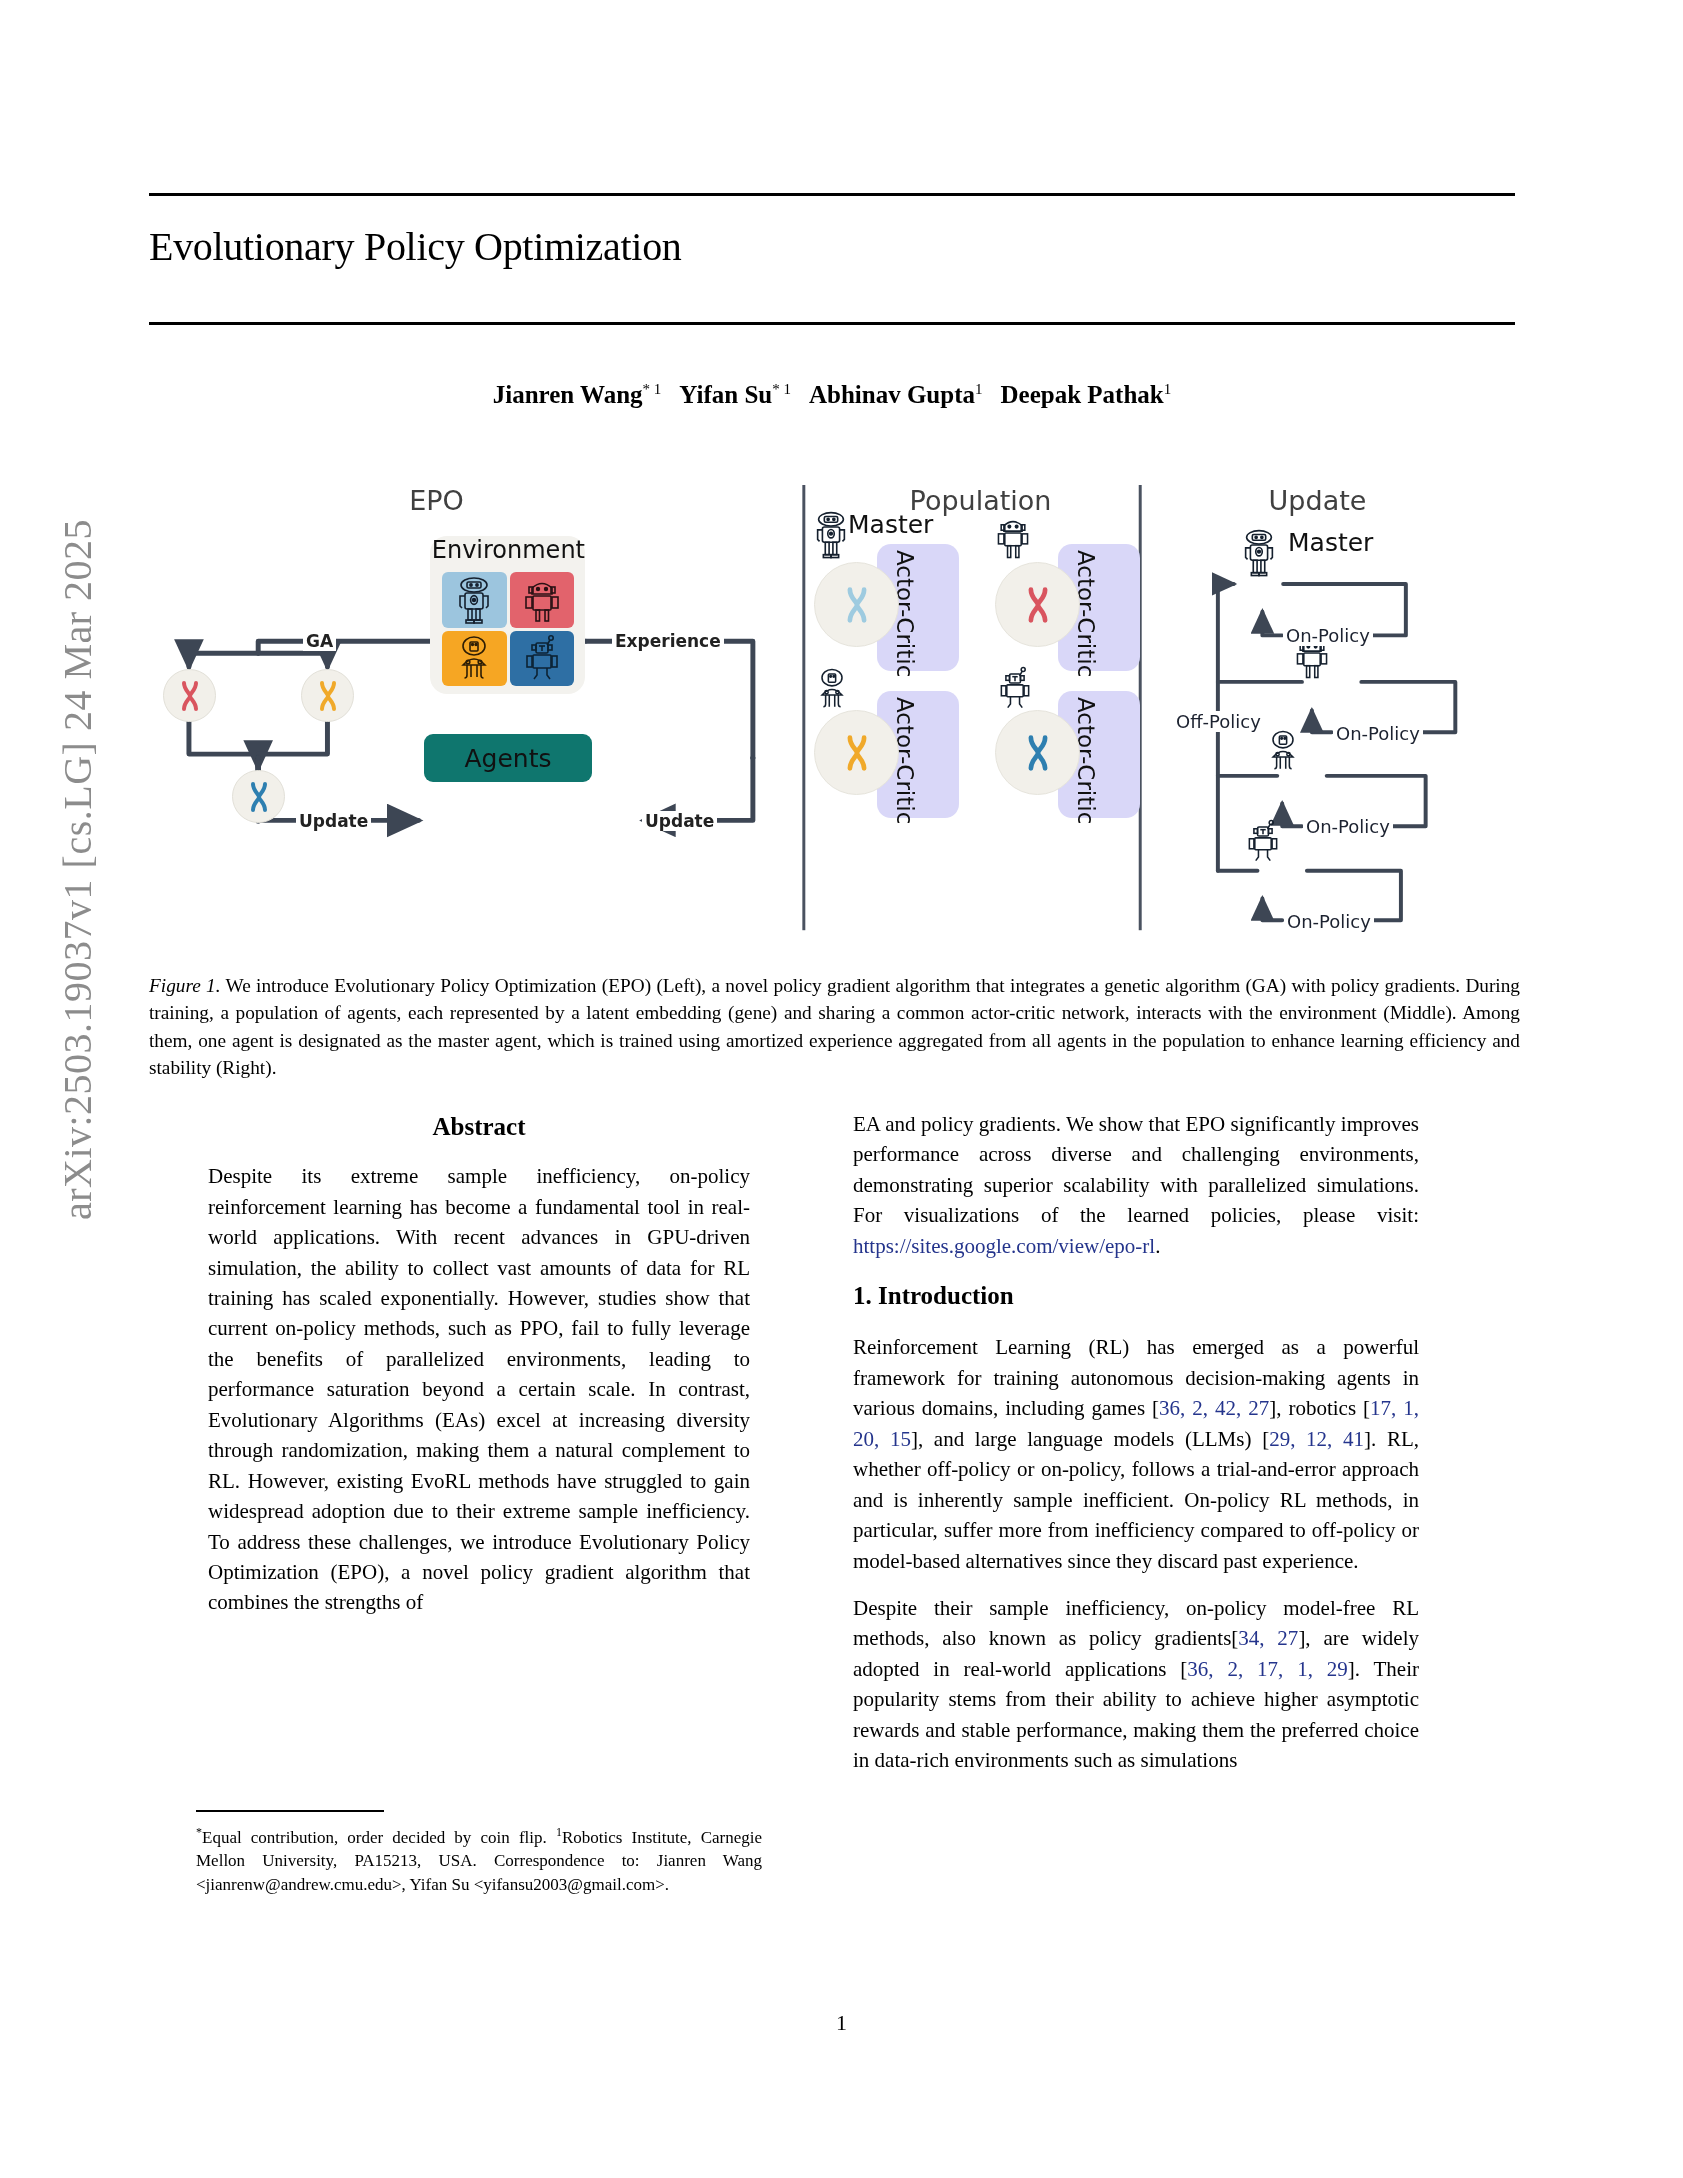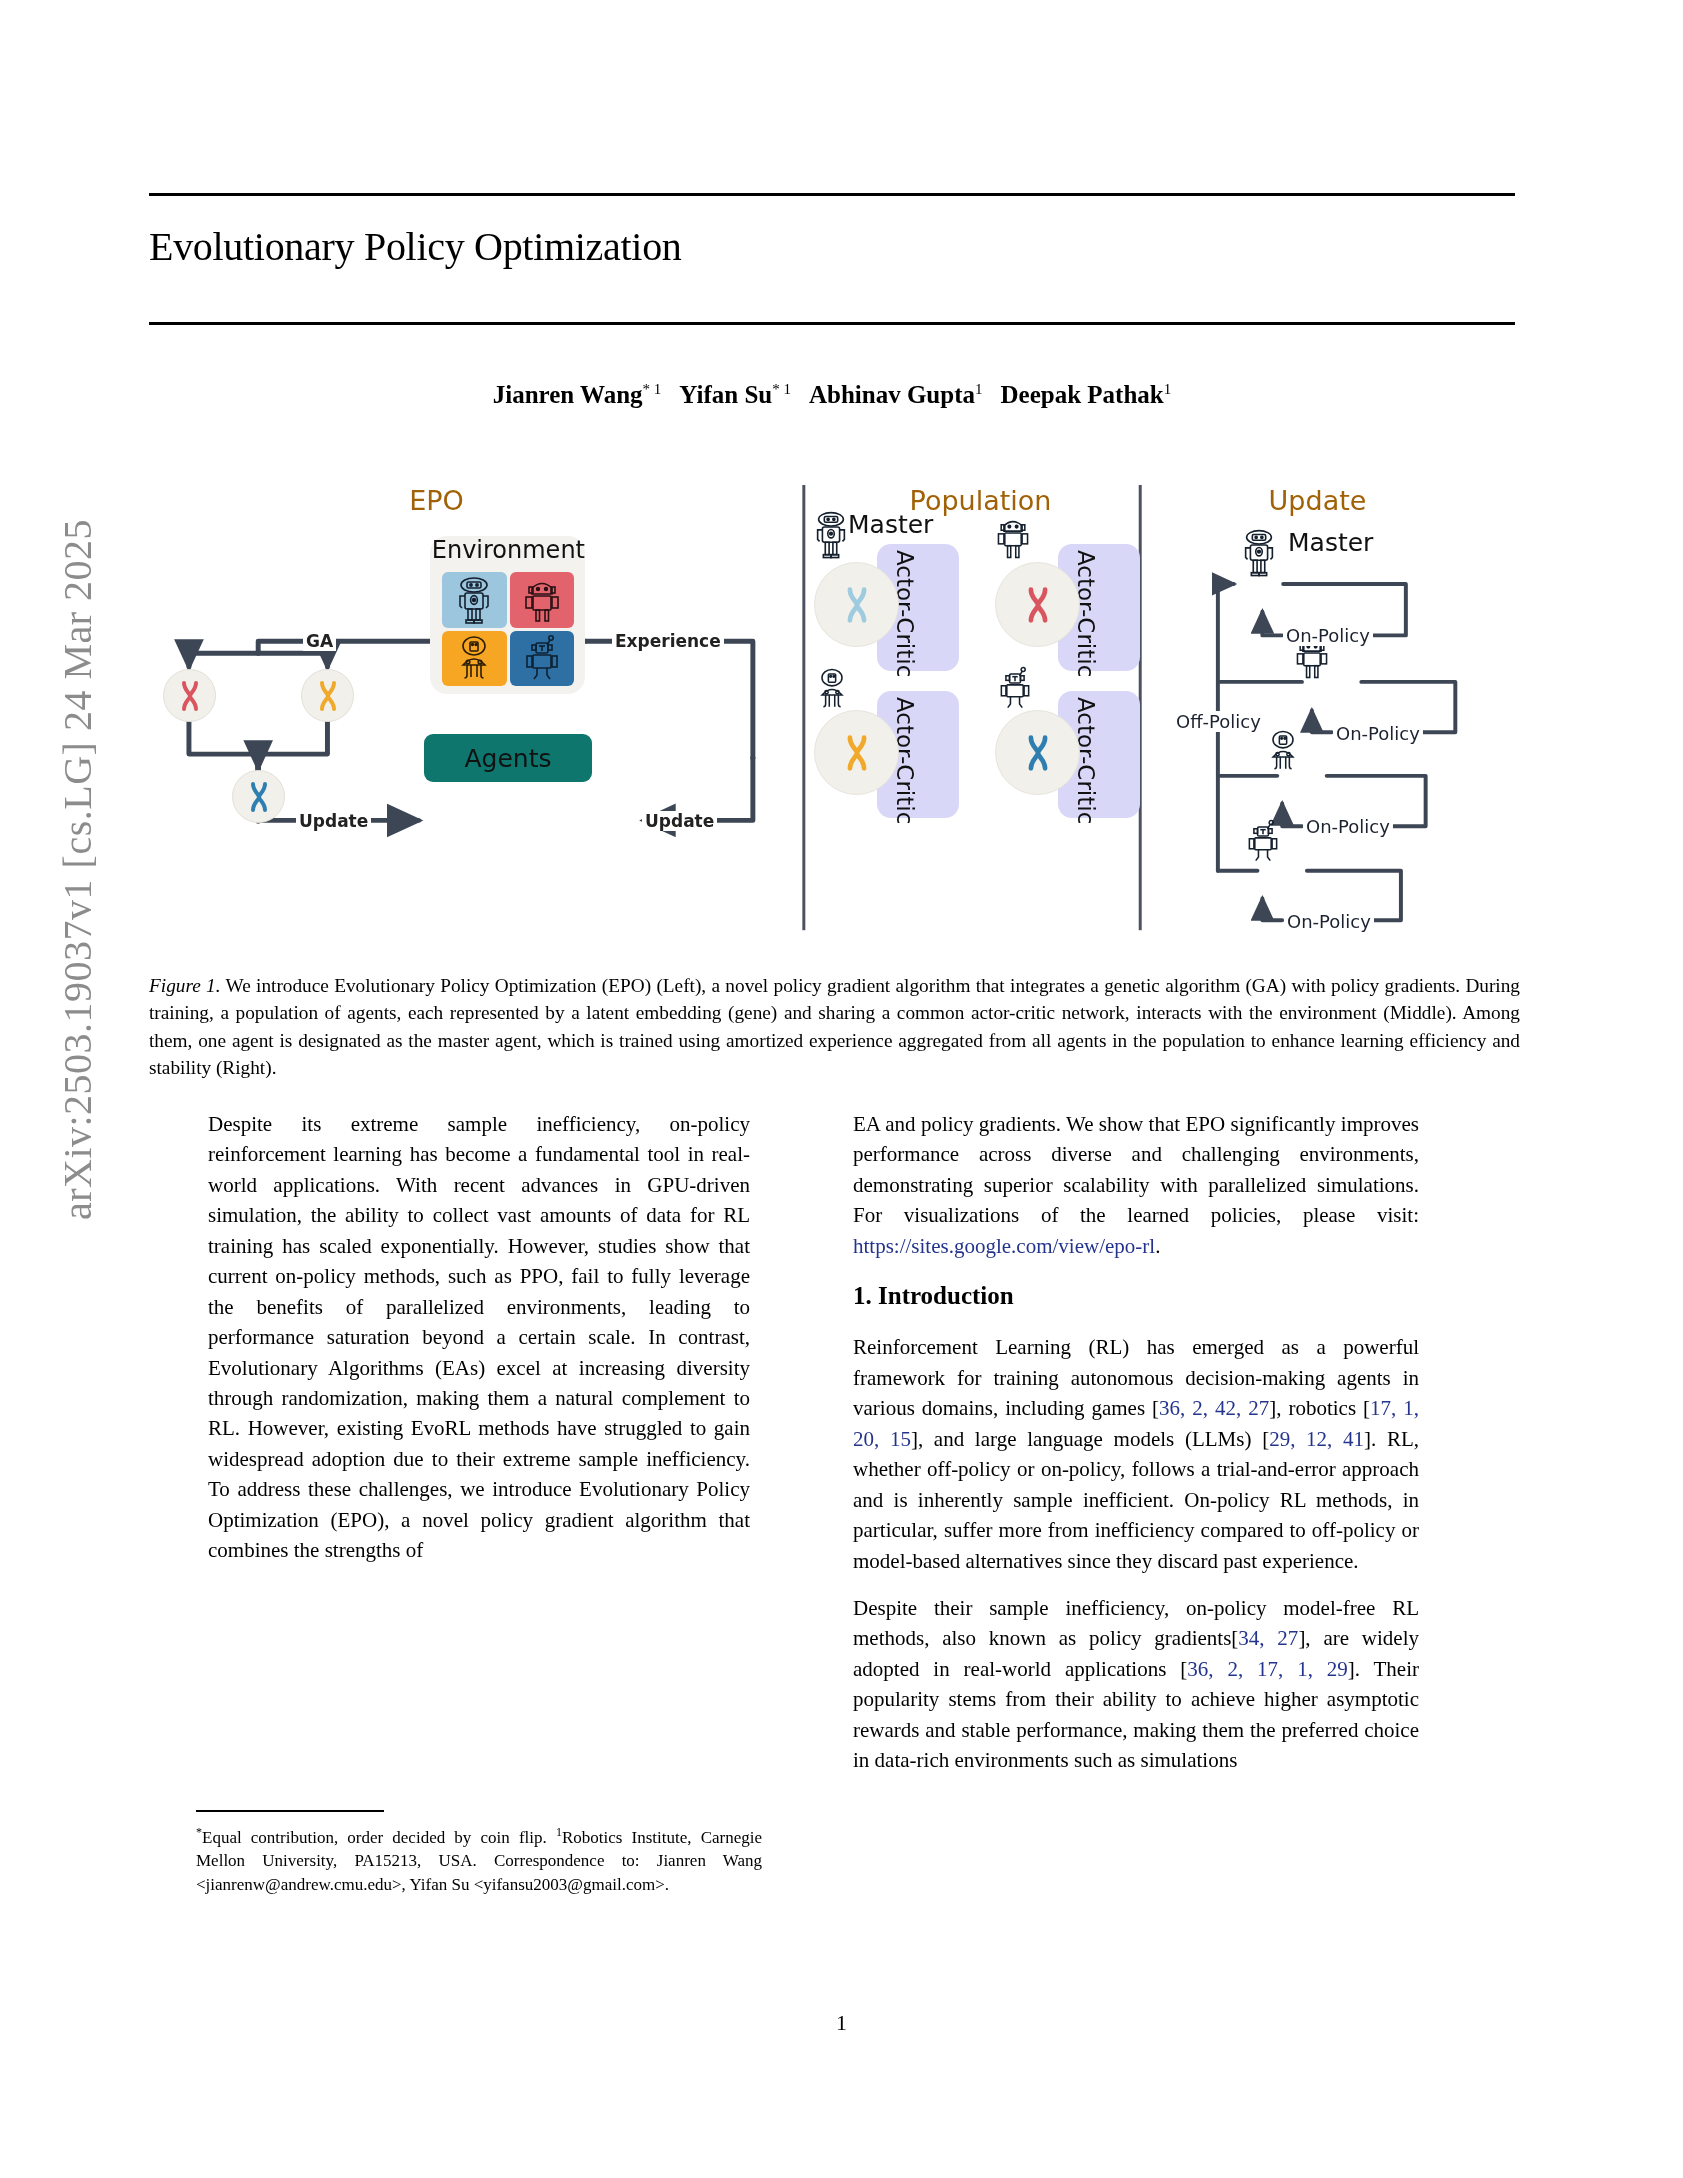--- a/index.html
+++ b/index.html
@@ -49,21 +49,21 @@
   #authors .gap{ display:inline-block; width:18px; }
 
   
   #figure{
     position:absolute; left:149px; top:485px;
     width:1371px; height:465px;
   }
   .panel-title{
     position:absolute;
     font-family:"DejaVu Sans", sans-serif;
-    font-size:27px; color:#a16207;
+    font-size:27px; color:#404040;
     text-align:center;
   }
 
   
   .env-card{
     position:absolute; left:281px; top:51px;
     width:155px; height:158px;
     background:#f3f2ee; border-radius:17px;
   }
   .env-label{
@@ -613,20 +613,21 @@
     <div class="policy-label" style="left:1154px;top:331px;">On-Policy</div>
     <div class="policy-label" style="left:1135px;top:426px;">On-Policy</div>
     <div class="policy-label" style="left:988px;top:226px;margin-left:36px;">Off-Policy</div>
   </div>
 
   <div id="caption">
     <span class="cap-lead">Figure 1.</span><span> We introduce Evolutionary Policy Optimization (EPO) (Left), a novel policy gradient algorithm that integrates a genetic algorithm (GA) with policy gradients. During training, a population of agents, each represented by a latent embedding (gene) and sharing a common actor-critic network, interacts with the environment (Middle). Among them, one agent is designated as the master agent, which is trained using amortized experience aggregated from all agents in the population to enhance learning efficiency and stability (Right).</span>
   </div>
 
   <div class="col" id="col-left">
+    <div class="abs-head">Abstract</div>
     <p class="abs-body">Despite its extreme sample inefficiency, on-policy reinforcement learning has become a fundamental tool in real-world applications. With recent advances in GPU-driven simulation, the ability to collect vast amounts of data for RL training has scaled exponentially. However, studies show that current on-policy methods, such as PPO, fail to fully leverage the benefits of parallelized environments, leading to performance saturation beyond a certain scale. In contrast, Evolutionary Algorithms (EAs) excel at increasing diversity through randomization, making them a natural complement to RL. However, existing EvoRL methods have struggled to gain widespread adoption due to their extreme sample inefficiency. To address these challenges, we introduce Evolutionary Policy Optimization (EPO), a novel policy gradient algorithm that combines the strengths of</p>
   </div>
 
   <div class="col" id="col-right">
     <p class="para"><span>EA and policy gradients. We show that EPO significantly improves performance across diverse and challenging environments, demonstrating superior scalability with parallelized simulations. For visualizations of the learned policies, please visit: </span><span class="link">https://sites.google.com/view/epo-rl</span><span>.</span></p>
     <h2 class="sec">1. Introduction</h2>
     <p class="para" id="intro-p1"><span>Reinforcement Learning (RL) has emerged as a powerful framework for training autonomous decision-making agents in various domains, including games [</span><span class="cite">36, 2, 42, 27</span><span>], robotics [</span><span class="cite">17, 1, 20, 15</span><span>], and large language models (LLMs) [</span><span class="cite">29, 12, 41</span><span>]. RL, whether off-policy or on-policy, follows a trial-and-error approach and is inherently sample inefficient. On-policy RL methods, in particular, suffer more from inefficiency compared to off-policy or model-based alternatives since they discard past experience.</span></p>
     <p class="para" id="intro-p2"><span>Despite their sample inefficiency, on-policy model-free RL methods, also known as policy gradients[</span><span class="cite">34, 27</span><span>], are widely adopted in real-world applications [</span><span class="cite">36, 2, 17, 1, 29</span><span>]. Their popularity stems from their ability to achieve higher asymptotic rewards and stable performance, making them the preferred choice in data-rich environments such as simulations</span></p>
   </div>
 

